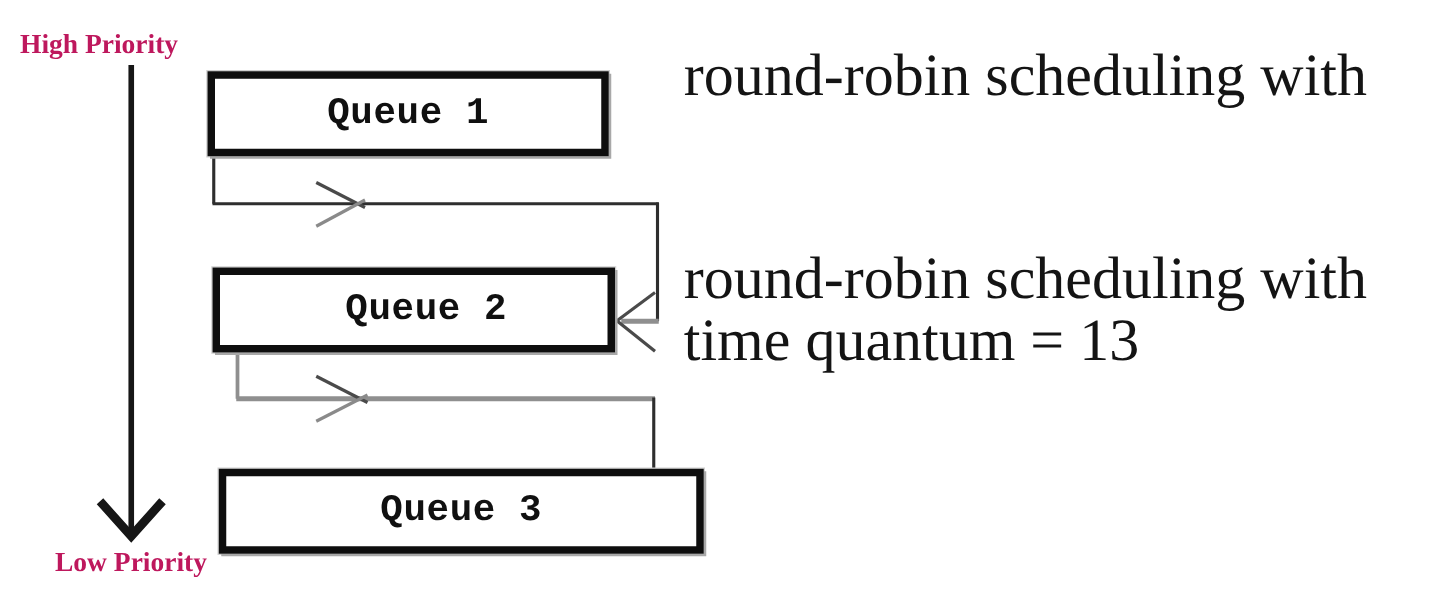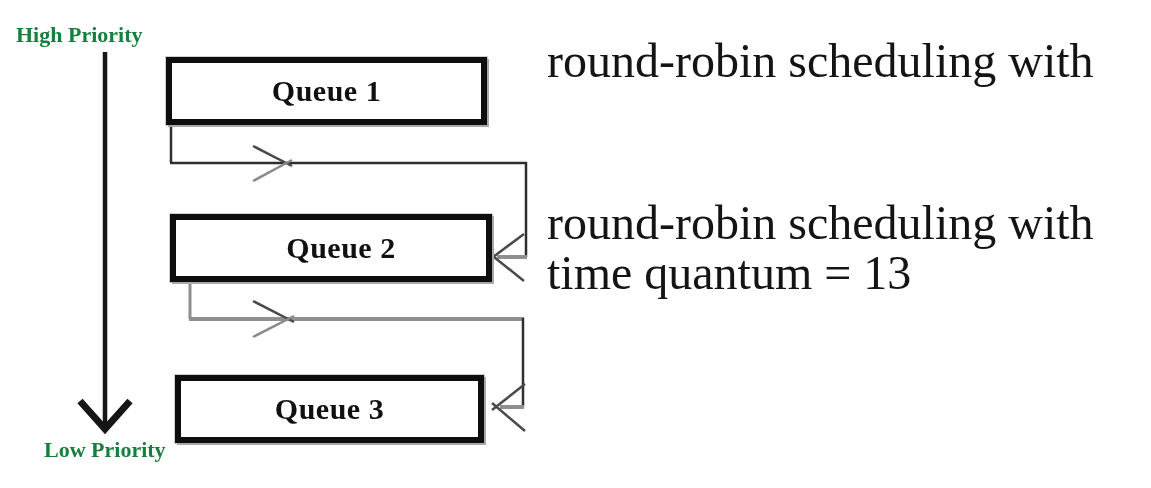--- a/index.html
+++ b/index.html
@@ -33,29 +33,30 @@
     border:6px solid var(--box-border);
     background:#ffffff;
     display:flex;align-items:center;justify-content:center;
     box-shadow:2px 2px 0 var(--shadow-gray), 0 0 0 1px #cfcfcf;
   }
   .qbox .qlabel{
     font-weight:bold;
     font-size:30px;
     letter-spacing:0.5px;
     color:#101010;
+    font-family:Liberation Mono, monospace;
   }
   .q1{left:166px;top:57px;width:321px;height:68px;}
   .q2{left:170px;top:214px;width:322px;height:68px;padding-left:20px;}
-  .q3{left:175px;top:375px;width:309px;height:68px;}
+  .q3{left:175px;top:375px;width:388px;height:68px;}
   .prio-label{
     position:absolute;
     font-weight:bold;
     font-size:22px;
-    color:#15803d;
+    color:#be185d;
     white-space:nowrap;
   }
   .high{left:16px;top:22px;}
   .low{left:44px;top:437px;}
   .policy{
     position:absolute;
     left:547px;
     font-size:48px;
     line-height:50px;
     color:#141414;

